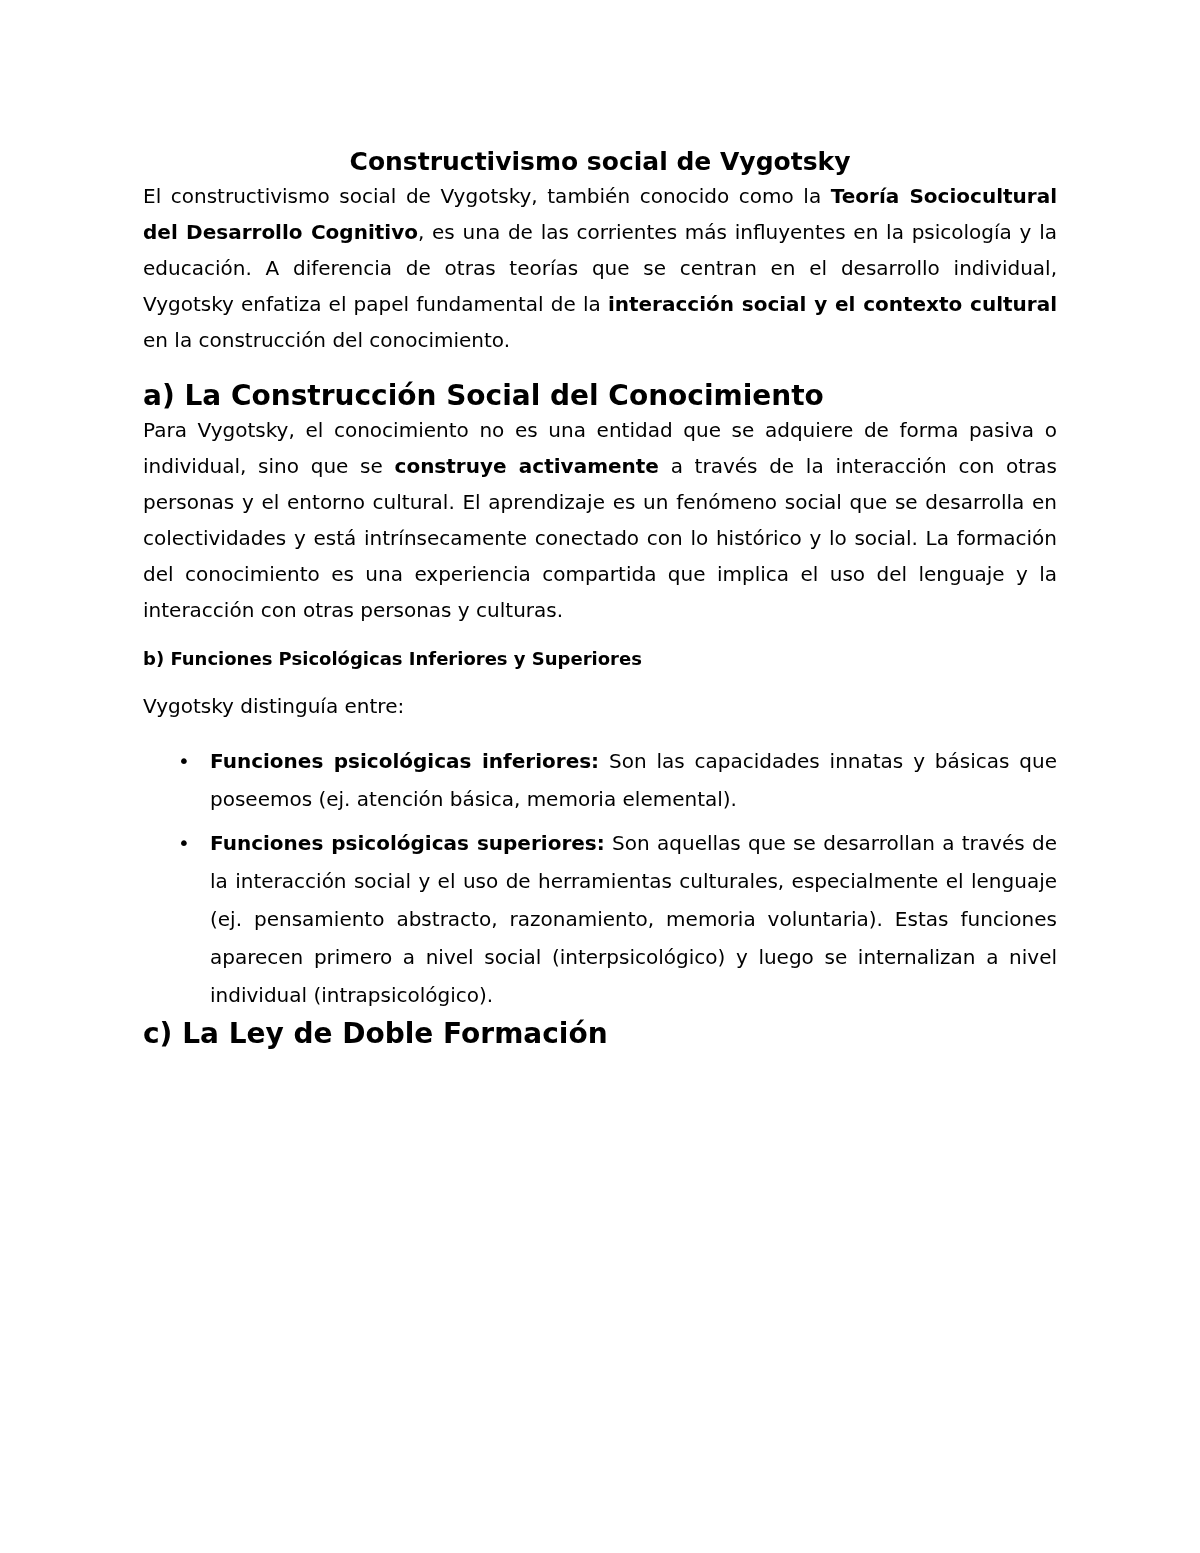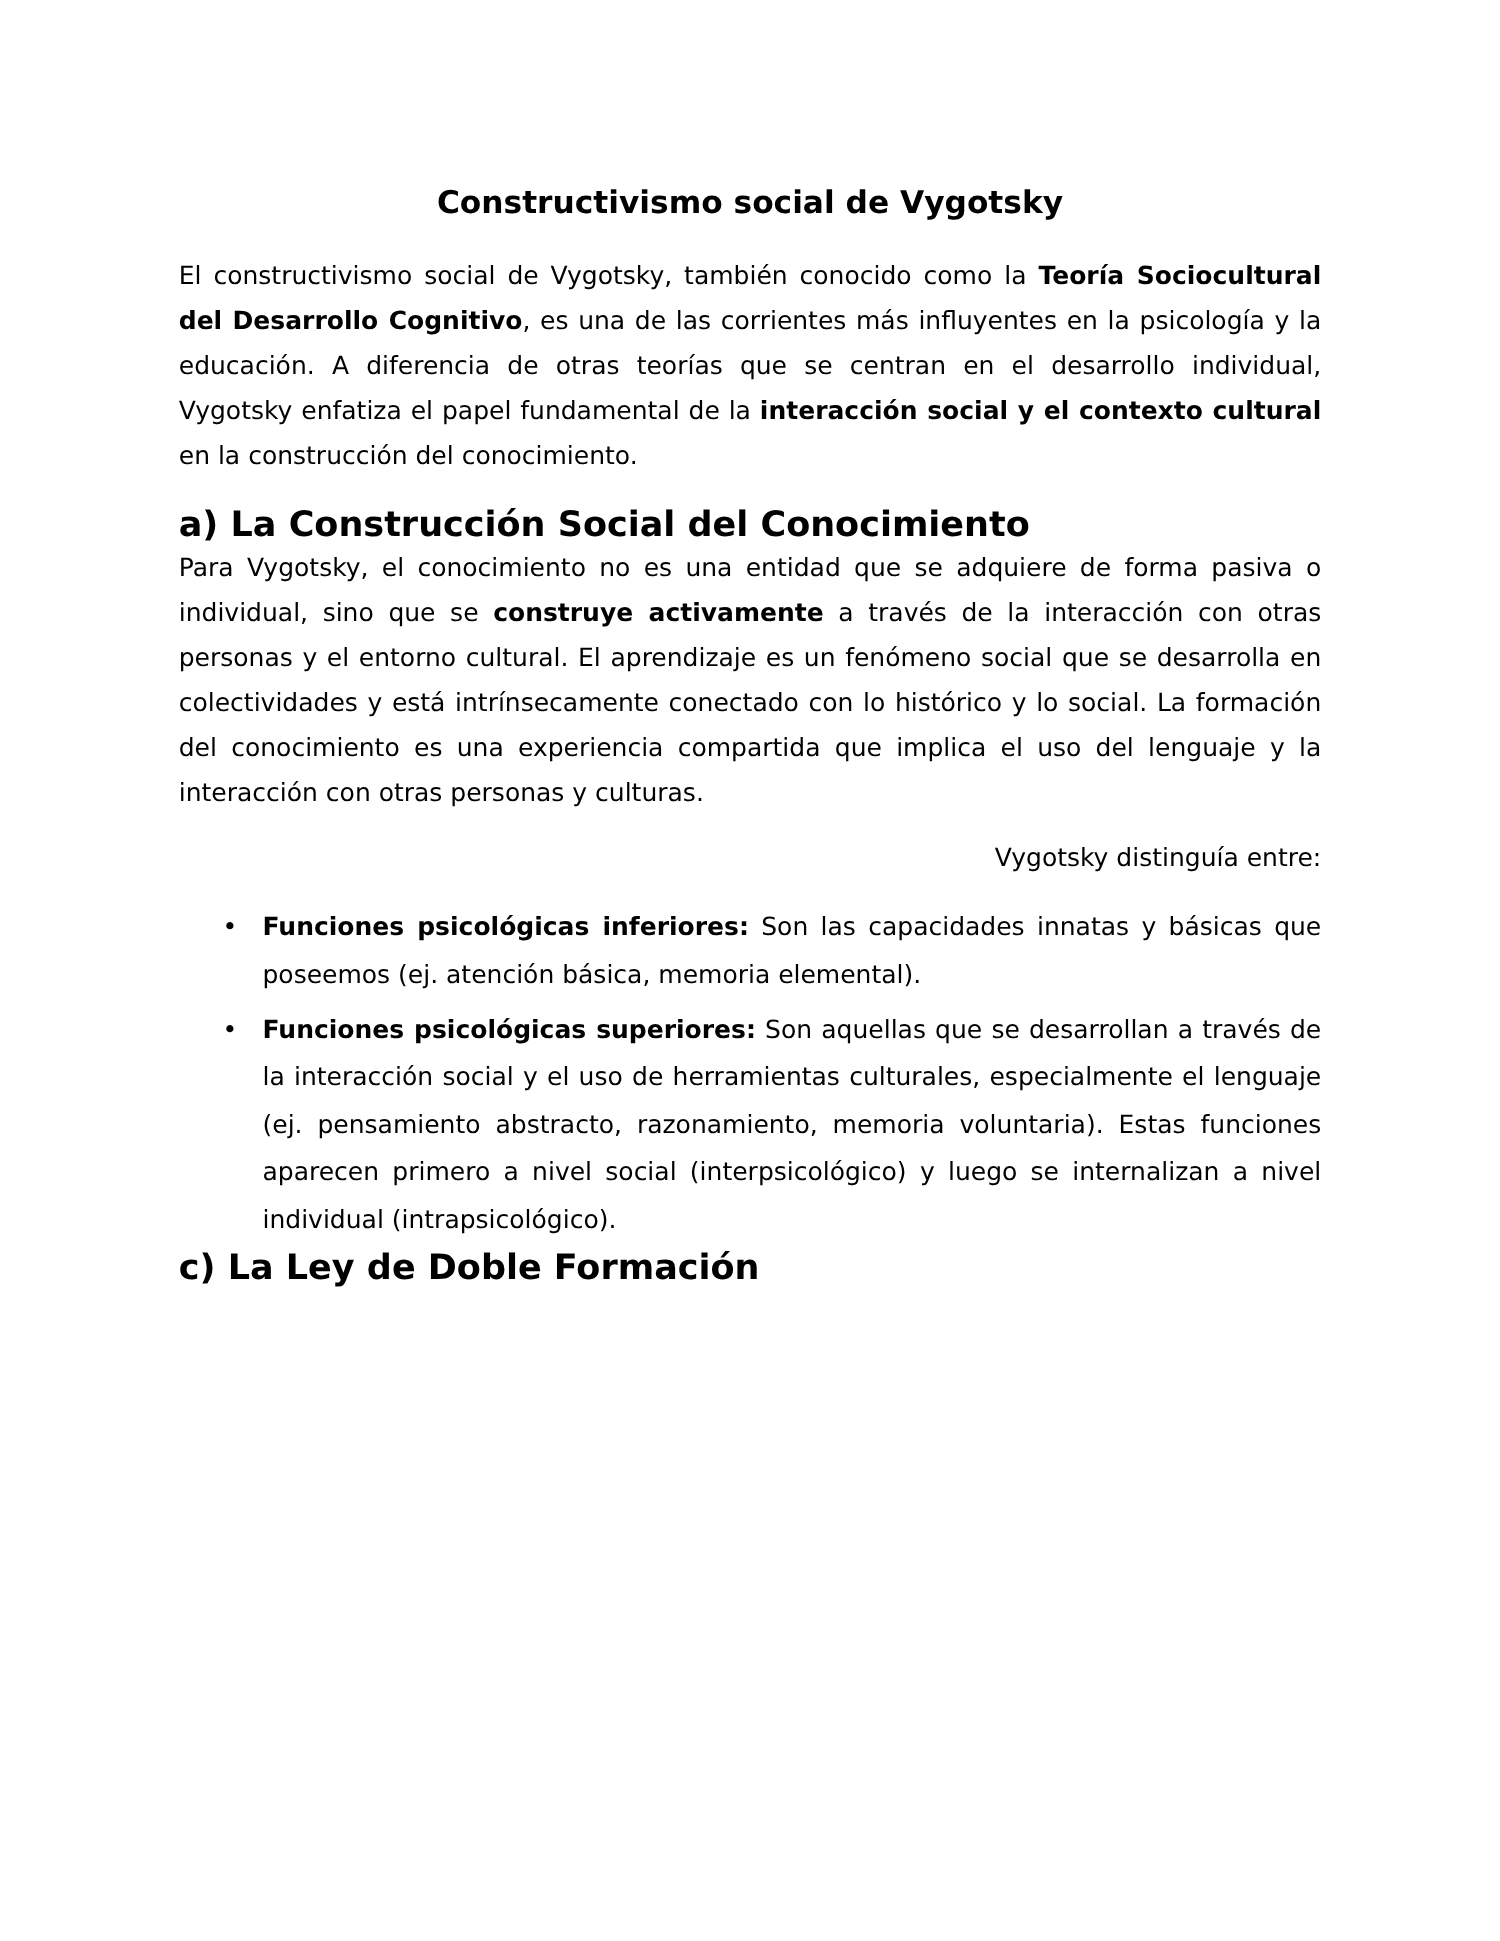--- a/index.html
+++ b/index.html
@@ -28,42 +28,42 @@
     line-height: 32px;
     text-align: center;
     margin: 0;
   }
   .body-text {
     font-size: 20px;
     line-height: 36px;
     text-align: justify;
     margin: 0;
   }
-  .intro-para   { margin-top: 24px; }
+  .intro-para   { }
   .h2-heading {
     font-size: 26px;
     font-weight: bold;
     line-height: 34px;
     margin: 26px 0 0 0;
   }
   .h3-heading {
     font-size: 28px;
     font-weight: bold;
     line-height: 32px;
     margin: 22px 0 0 0;
   }
   .h3-heading.c-heading { margin-top: 4px; }
   .para-a { }
   .h4-heading {
     font-size: 18px;
     font-weight: bold;
     line-height: 26px;
     margin: 18px 0 0 0;
   }
-  .para-b { margin-top: 16px; text-align: right; }
+  .para-b { margin-top: 16px; text-align: left; }
   .bold { font-weight: bold; }
   ul.bullet-list {
     list-style: none;
     margin: 18px 0 0 0;
     padding: 0;
   }
   ul.bullet-list li {
     display: flex;
     padding-left: 35px;
     font-size: 20px;
@@ -93,20 +93,21 @@
 
   <h1 class="doc-title">Constructivismo social de Vygotsky</h1>
 
   <p class="body-text intro-para"><span>El constructivismo social de Vygotsky, también conocido como la </span><span class="bold">Teoría Sociocultural del Desarrollo Cognitivo</span><span>, es una de las corrientes más influyentes en la psicología y la educación. A diferencia de otras teorías que se centran en el desarrollo individual, Vygotsky enfatiza el papel fundamental de la </span><span class="bold">interacción social y el contexto cultural</span><span> en la construcción del conocimiento.</span></p>
 
 
   <h3 class="h3-heading">a) La Construcción Social del Conocimiento</h3>
 
   <p class="body-text para-a"><span>Para Vygotsky, el conocimiento no es una entidad que se adquiere de forma pasiva o individual, sino que se </span><span class="bold">construye activamente</span><span> a través de la interacción con otras personas y el entorno cultural. El aprendizaje es un fenómeno social que se desarrolla en colectividades y está intrínsecamente conectado con lo histórico y lo social. La formación del conocimiento es una experiencia compartida que implica el uso del lenguaje y la interacción con otras personas y culturas.</span></p>
 
+  <h4 class="h4-heading">b) Funciones Psicológicas Inferiores y Superiores</h4>
 
   <p class="body-text para-b">Vygotsky distinguía entre:</p>
 
   <ul class="bullet-list">
     <li>
         <span class="bullet-marker">•</span>
         <span class="bullet-text"><span class="bold">Funciones psicológicas inferiores:</span><span> Son las capacidades innatas y básicas que poseemos (ej. atención básica, memoria elemental).</span></span>
       </li>
     <li>
         <span class="bullet-marker">•</span>

